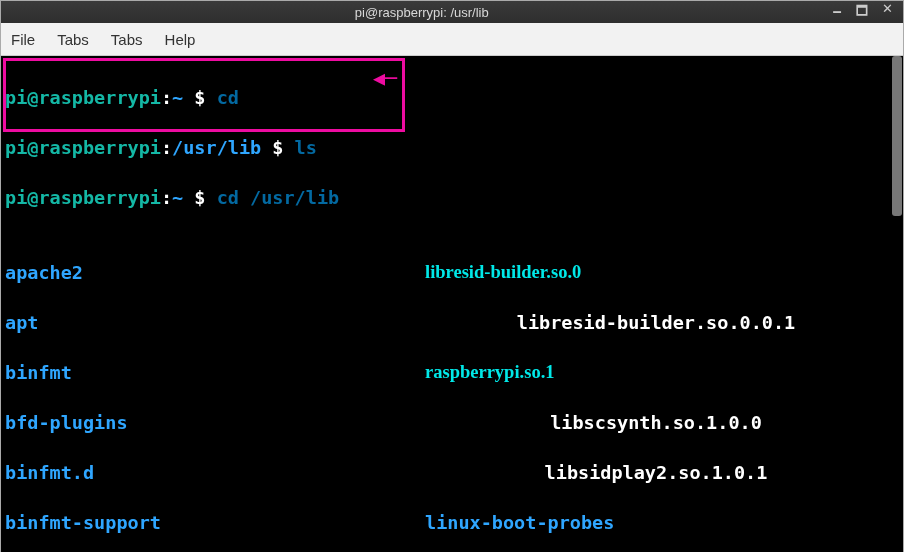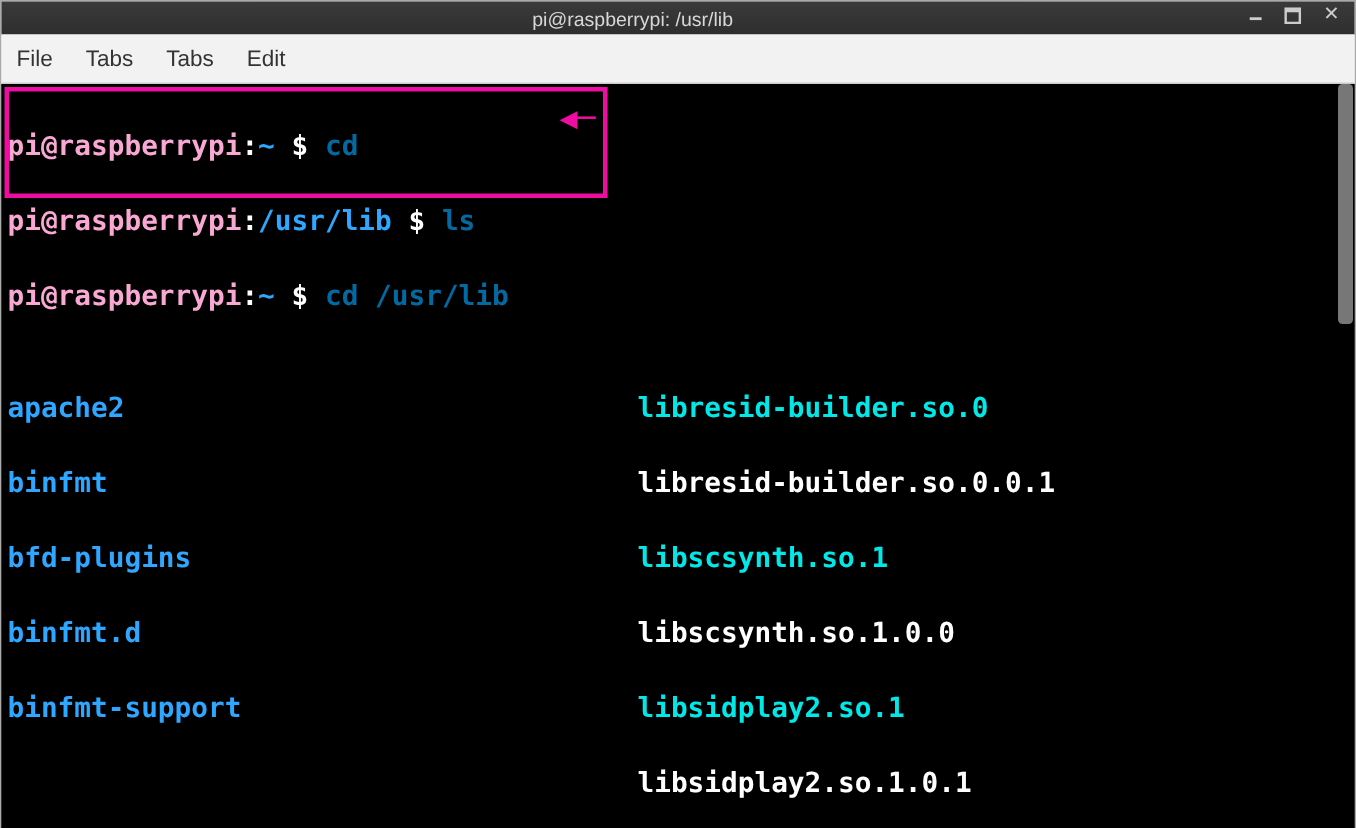--- a/index.html
+++ b/index.html
@@ -99,81 +99,81 @@
       pointer-events: none;
     }
     .arrow {
       position: absolute;
       top: 10px;
       left: 372px;
       color: #ee0ca1;
       font-size: 20px;
       pointer-events: none;
     }
-    .pr-user { color: #f9a8d4; text-align: right; }
+    .pr-user { color: #14b8a6; text-align: right; }
     .pr-colon { color: #fff; }
     .pr-path { color: #2fa6ff; }
     .pr-dollar { color: #fff; }
     .cmd { color: #0369a1; }
     .ls-cols {
       display: flex;
       gap: 0;
     }
     .ls-col1 { width: 420px; }
     .ls-col2 { flex: 1; }
     .dir { color: #2fa6ff; }
-    .link { color: #00e8e8; }
-    .plain { color: #fff; }
+    .link { color: #00e8e8; font-family: Liberation Serif, serif; }
+    .plain { color: #fff; text-align: center; }
   </style>
 </head>
 <body>
 
 <div class="window">
   <div class="titlebar">
     <div class="title-center">pi@raspberrypi: /usr/lib</div>
     <div class="window-controls">
       <span>🗕</span>
       <span>🗖</span>
       <span>✕</span>
     </div>
   </div>
   <div class="menubar">
     <span>File</span>
     <span>Tabs</span>
     <span>Tabs</span>
-    <span>Edit</span>
+    <span>Help</span>
   </div>
   <div class="terminal-wrap">
     <div class="terminal">
 <div><span class="pr-user">pi@raspberrypi</span><span class="pr-colon">:</span><span class="pr-path">~</span> <span class="pr-dollar">$</span> <span class="cmd">cd</span></div>
 <div><span class="pr-user">pi@raspberrypi</span><span class="pr-colon">:</span><span class="pr-path">/usr/lib</span> <span class="pr-dollar">$</span> <span class="cmd">ls</span></div>
 <div><span class="pr-user">pi@raspberrypi</span><span class="pr-colon">:</span><span class="pr-path">~</span> <span class="pr-dollar">$</span> <span class="cmd">cd /usr/lib</span></div>
 <div class="ls-cols">
 <div class="ls-col1">
 <div class="dir">apache2</div>
+<div class="dir">apt</div>
 <div class="dir">binfmt</div>
 <div class="dir">bfd-plugins</div>
 <div class="dir">binfmt.d</div>
 <div class="dir">binfmt-support</div>
 
 
 
 
 
 
 
 
 
 </div>
 <div class="ls-col2">
 <div class="link">libresid-builder.so.0</div>
 <div class="plain">libresid-builder.so.0.0.1</div>
-<div class="link">libscsynth.so.1</div>
+<div class="link">raspberrypi.so.1</div>
 <div class="plain">libscsynth.so.1.0.0</div>
-<div class="link">libsidplay2.so.1</div>
 <div class="plain">libsidplay2.so.1.0.1</div>
 <div class="dir">linux-boot-probes</div>
 
 
 
 
 
 
 
 

